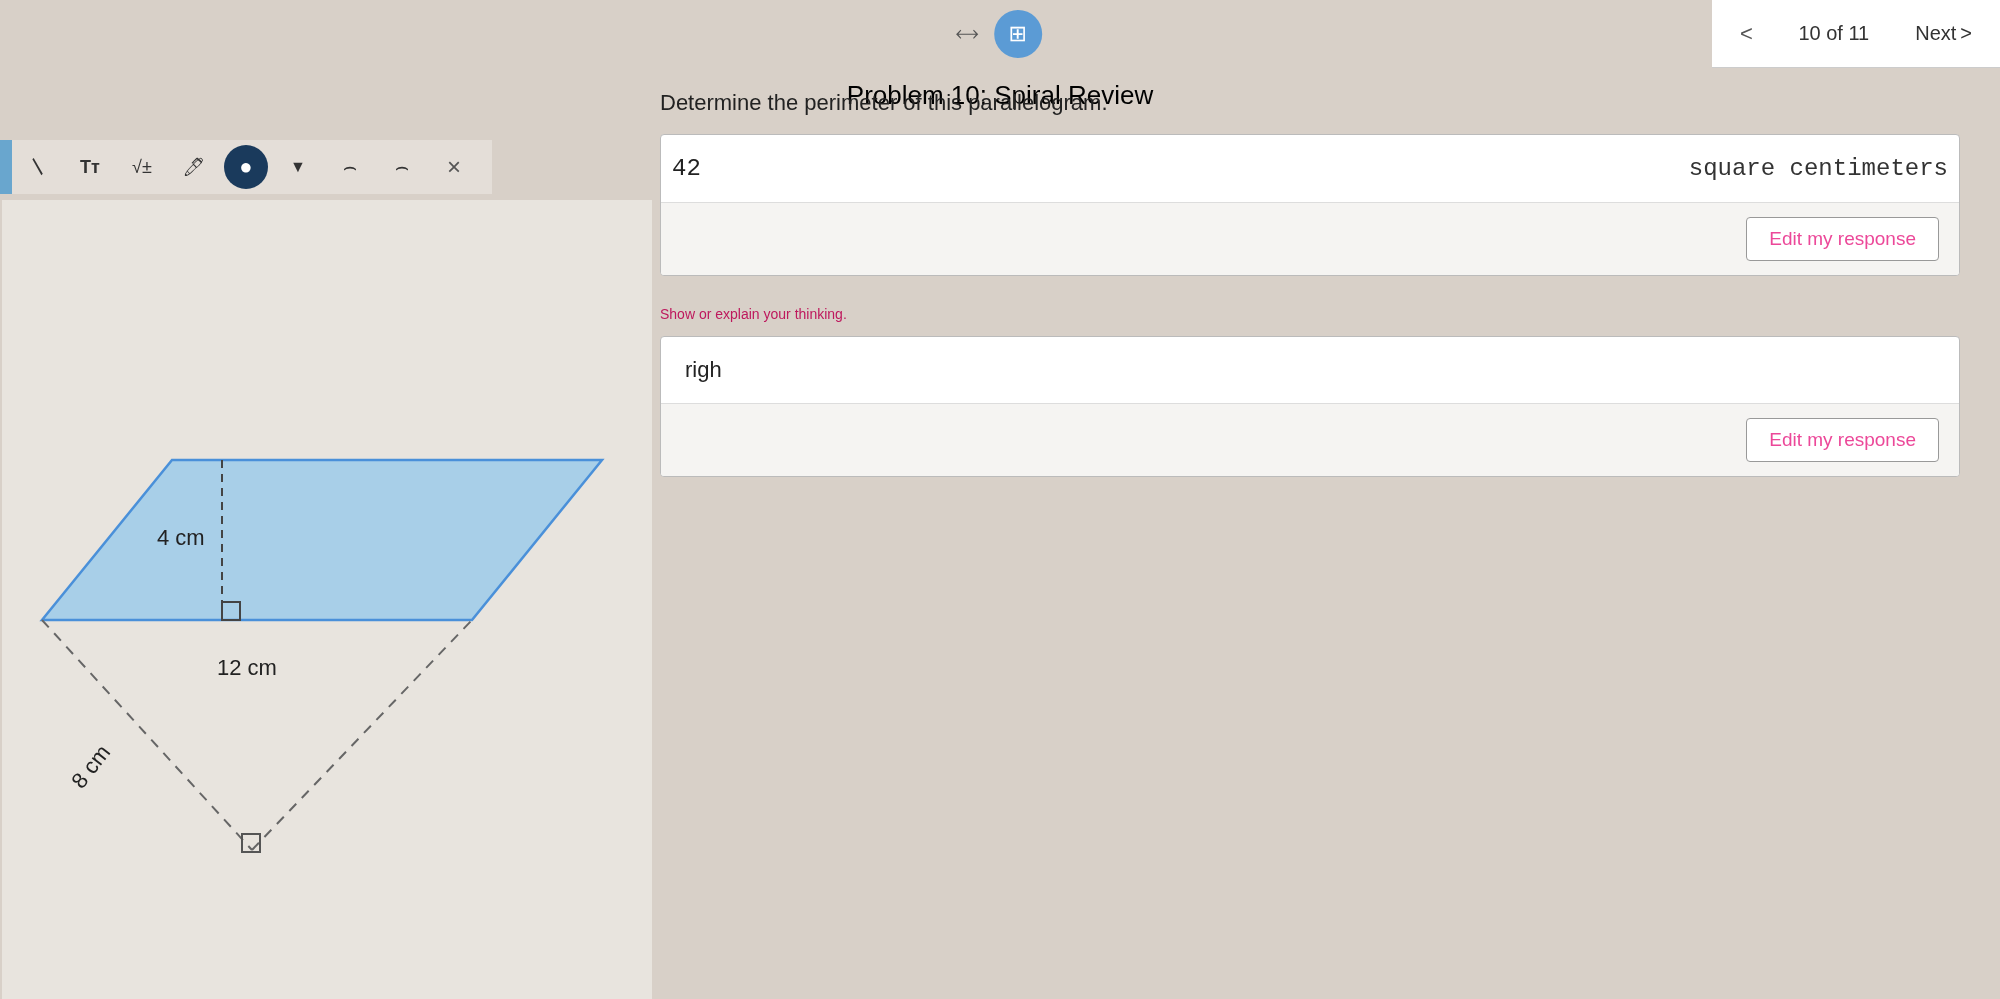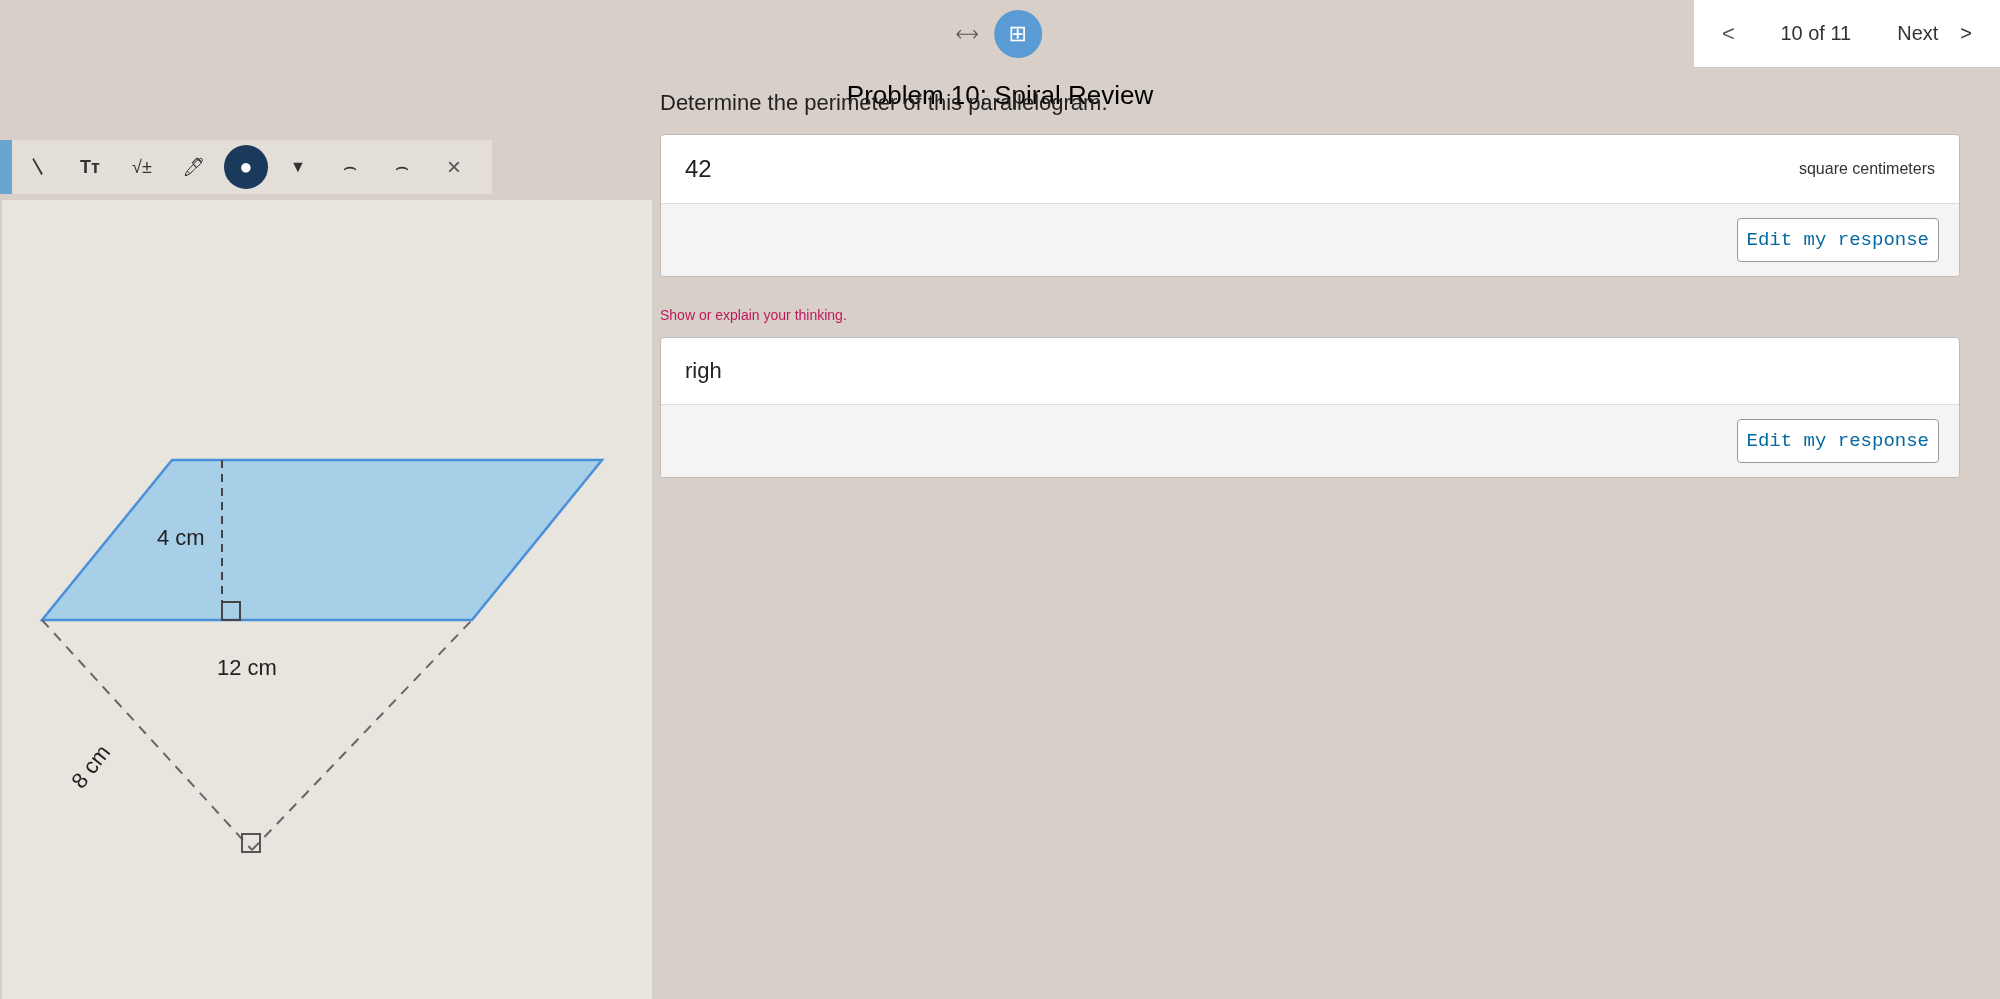--- a/index.html
+++ b/index.html
@@ -44,21 +44,21 @@
       font-size: 20px;
       color: #333;
       padding: 0 18px;
       white-space: nowrap;
       text-align: center;
     }
 
     .next-btn {
       display: flex;
       align-items: center;
-      gap: 22px;
+      gap: 4px;
       font-size: 20px;
       color: #333;
       padding: 0 28px;
       height: 68px;
       border: none;
       background: transparent;
       cursor: pointer;
     }
 
     
@@ -191,53 +191,53 @@
       background: #fff;
       border: 1px solid #bbb;
       border-radius: 4px;
       margin-bottom: 30px;
       padding: 0;
       overflow: hidden;
     }
 
     .answer-row {
       display: flex;
-      align-items: center;
-      padding: 20px 24px;
+      align-items: flex-start;
+      padding: 20px 11px;
       gap: 20px;
       border-bottom: 1px solid #ddd;
+      font-family: Liberation Mono, monospace;
     }
 
     .answer-value {
       font-size: 24px;
       color: #222;
       flex: 1;
     }
 
     .answer-unit {
-      font-size: 16px;
+      font-size: 24px;
       color: #333;
     }
 
     .edit-response-row {
       display: flex;
       justify-content: flex-end;
       padding: 14px 20px;
       background: #f5f4f2;
     }
 
     .edit-btn {
       background: #fff;
       border: 1px solid #999;
       border-radius: 4px;
-      padding: 10px 9px;
+      padding: 10px 22px;
       font-size: 19px;
-      color: #0369a1;
-      cursor: pointer;
-      font-family: Liberation Mono, monospace;
+      color: #ec4899;
+      cursor: pointer;
     }
 
     .show-thinking-label {
       font-size: 14px;
       color: #be185d;
       margin-bottom: 14px;
     }
 
     
     .thinking-box {

